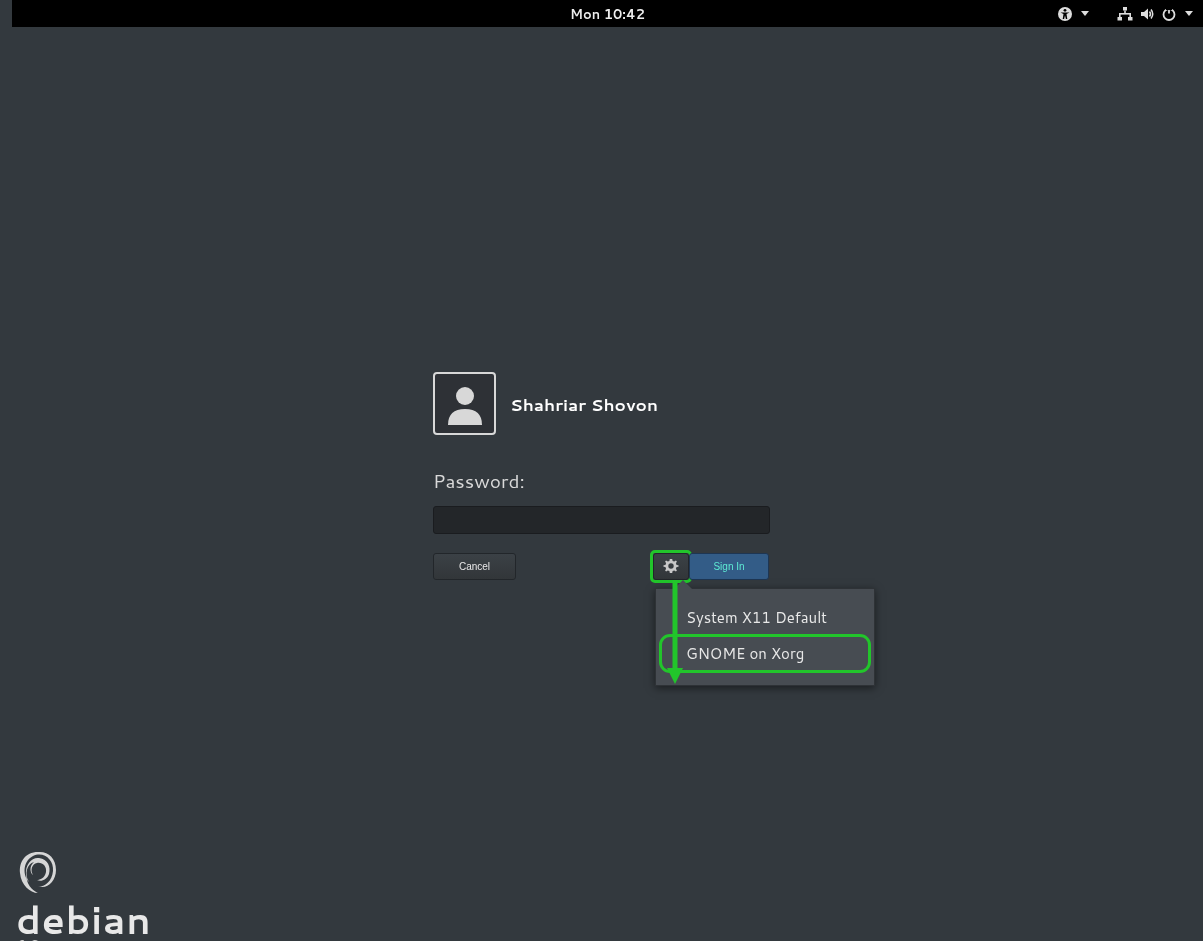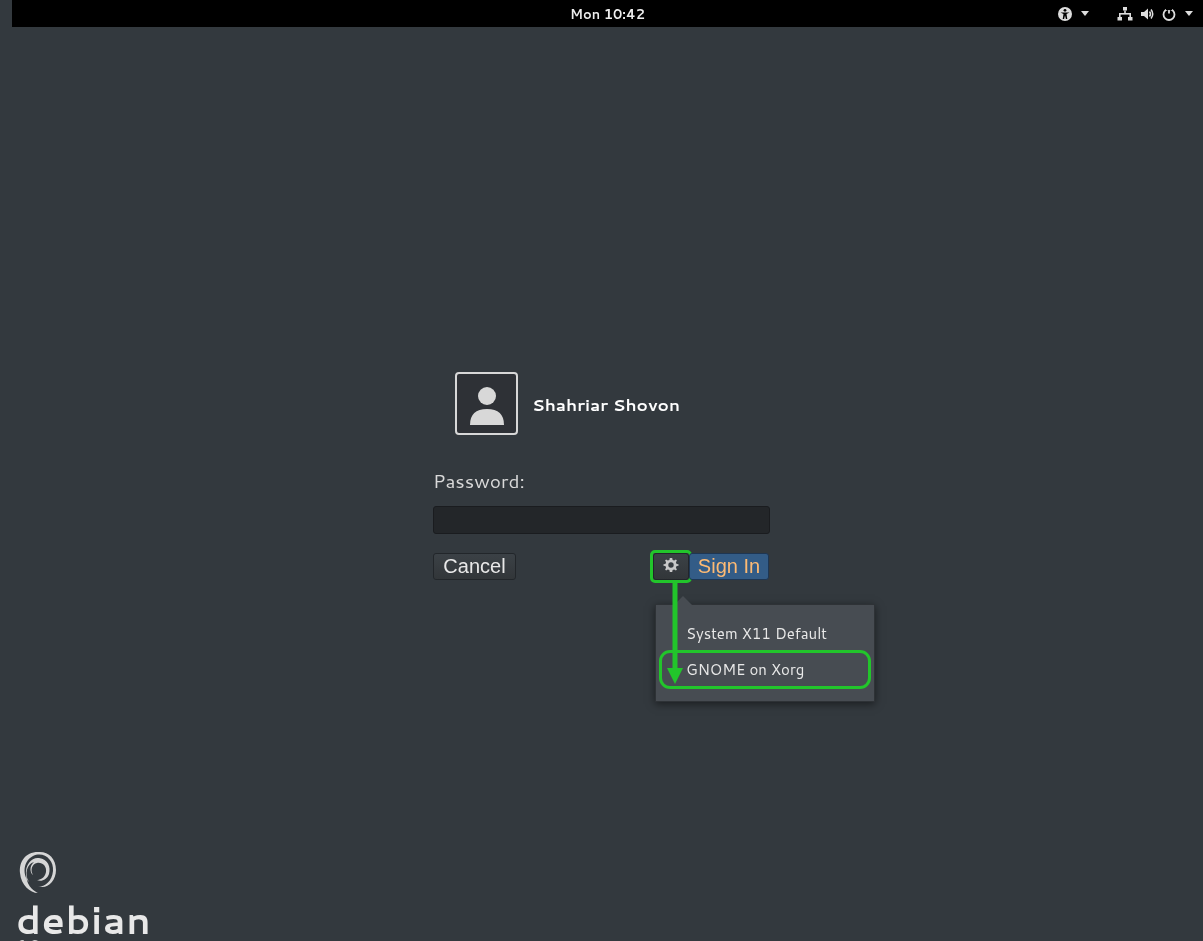--- a/index.html
+++ b/index.html
@@ -67,21 +67,20 @@
       position: absolute;
       left: 433px;
       top: 372px;
       width: 337px;
     }
     .user-row {
       display: flex;
       align-items: center;
       gap: 14px;
       margin-bottom: 32px;
-      margin-left: 22px;
     }
     .avatar {
       width: 63px;
       height: 63px;
       border: 2px solid #d8d8d8;
       border-radius: 4px;
       background: #2e3136;
       display: flex;
       align-items: center;
       justify-content: center;
@@ -111,21 +110,21 @@
     .button-row {
       position: absolute;
       top: 553px;
       left: 433px;
       width: 337px;
       height: 28px;
     }
     .btn {
       height: 27px;
       border-radius: 3px;
-      font-size: 20px;
+      font-size: 10px;
       border: 1px solid #22262a;
       display: inline-flex;
       align-items: center;
       justify-content: center;
       cursor: pointer;
     }
     .cancel-btn {
       position: absolute;
       left: 0;
       width: 83px;
@@ -149,25 +148,25 @@
       border: 3px solid #22c52b;
       border-radius: 5px;
       pointer-events: none;
     }
     .signin-btn {
       position: absolute;
       left: 256px;
       width: 80px;
       background: #335c87;
       border-color: #1e3653;
-      color: #fdba74;
+      color: #5eead4;
     }
     .session-menu {
       position: absolute;
-      top: 604px;
+      top: 588px;
       left: 655px;
       width: 220px;
       background: #474c52;
       border: 1px solid #2e3236;
       box-shadow: 0 2px 8px rgba(0,0,0,0.5);
       padding: 12px 0;
     }
     .session-menu::before {
       content: "";
       position: absolute;

